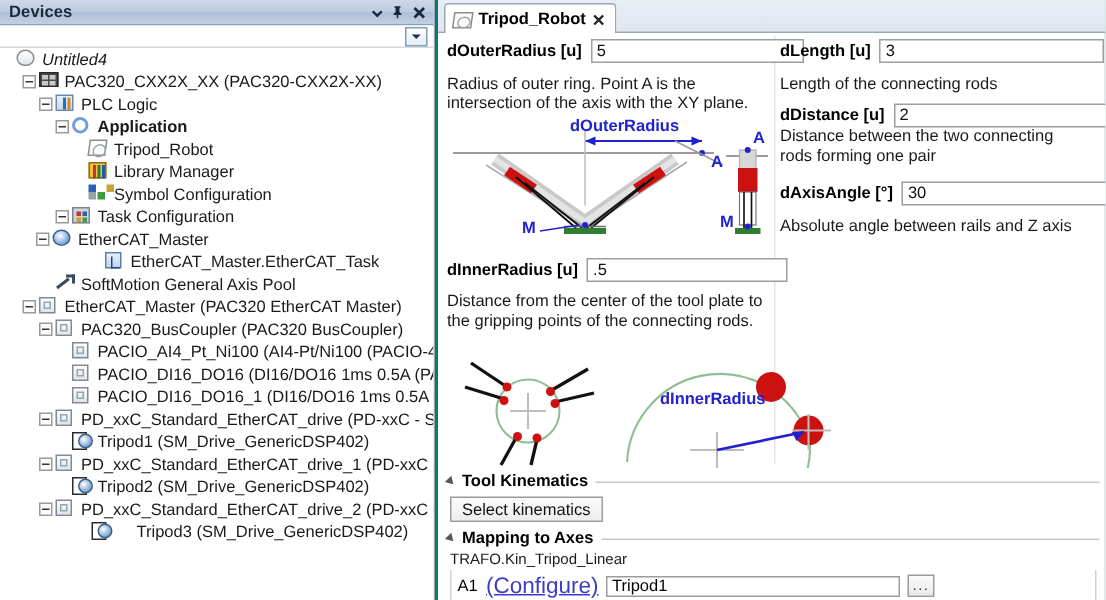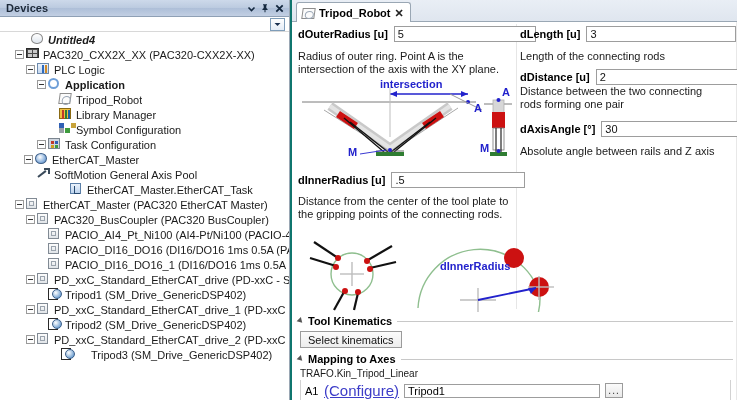--- a/index.html
+++ b/index.html
@@ -194,21 +194,21 @@
 
     <div id="tree-toolbar">
       <div id="tree-dropdown">
         <svg width="7" height="5" viewBox="0 0 7 5">
             <path d="M0.5 1 L3.5 4 L6.5 1" fill="#1b3050"></path>
           </svg>
       </div>
     </div>
 
     <div id="tree-scroll">
-        <div class="tnode italic" style="padding-left: 20px; font-weight: bold;">
+        <div class="tnode italic" style="padding-left: 0;">
           <span class="nospace"></span>
           <span class="ico">
             <span class="ic-proj" style="display: block;"></span>
           </span>
           <span class="lbl">Untitled4</span>
         </div>
         <div class="tnode" style="padding-left: 15px;">
           <span class="expander"></span>
           <span class="ico">
             <span class="ic-plcdev" style="display: block;"></span>
@@ -257,33 +257,33 @@
           </span>
           <span class="lbl">Task Configuration</span>
         </div>
         <div class="tnode" style="padding-left: 24px;">
           <span class="expander"></span>
           <span class="ico">
             <span class="ic-ecm" style="display: block;"></span>
           </span>
           <span class="lbl">EtherCAT_Master</span>
         </div>
+        <div class="tnode" style="padding-left: 59px;">
+          <span class="nospace"></span>
+          <span class="ico">
+            <span class="ic-ectask" style="display: block;"></span>
+          </span>
+          <span class="lbl">EtherCAT_Master.EtherCAT_Task</span>
+        </div>
         <div class="tnode" style="padding-left: 26px;">
           <span class="nospace"></span>
           <span class="ico">
             <span class="ic-axis" style="display: block;"></span>
           </span>
           <span class="lbl">SoftMotion General Axis Pool</span>
-        </div>
-        <div class="tnode" style="padding-left: 59px;">
-          <span class="nospace"></span>
-          <span class="ico">
-            <span class="ic-ectask" style="display: block;"></span>
-          </span>
-          <span class="lbl">EtherCAT_Master.EtherCAT_Task</span>
         </div>
         <div class="tnode" style="padding-left: 15px;">
           <span class="expander"></span>
           <span class="ico">
             <span class="ic-dev" style="display: block;"></span>
           </span>
           <span class="lbl">EtherCAT_Master (PAC320 EtherCAT Master)</span>
         </div>
         <div class="tnode" style="padding-left: 26px;">
           <span class="expander"></span>
@@ -417,21 +417,21 @@
             <line x1="186" y1="22" x2="214" y2="22" stroke="#7a7a7a" stroke-width="1"></line>
             <rect x="195" y="18" width="11" height="20" fill="#d7d7d7" stroke="#b0b0b0" stroke-width="0.8"></rect>
             <rect x="194" y="30" width="13" height="16" fill="#cc1111"></rect>
             <rect x="195" y="46" width="11" height="22" fill="#ffffff" stroke="#777" stroke-width="0.8"></rect>
             <line x1="198" y1="46" x2="198" y2="70" stroke="#111" stroke-width="1.1"></line>
             <line x1="203" y1="46" x2="203" y2="70" stroke="#111" stroke-width="1.1"></line>
             <rect x="192" y="70" width="17" height="4" fill="#2f7d32"></rect>
             <circle cx="200.5" cy="18" r="2" fill="#2222cc"></circle>
             <circle cx="200.5" cy="69" r="2" fill="#2222cc"></circle>
           </svg>
-          <div style="position:absolute;left:82px;top:-4px;color:#2222cc;font-weight:bold;font-size:11px;">intersection</div>
+          <div style="position:absolute;left:82px;top:-4px;color:#2222cc;font-weight:bold;font-size:11px;">dOuterRadius</div>
           <div style="position:absolute;left:176px;top:20px;color:#2222cc;font-weight:bold;font-size:11px;">A</div>
           <div style="position:absolute;left:50px;top:64px;color:#2222cc;font-weight:bold;font-size:11px;">M</div>
           <div style="position:absolute;left:204px;top:4px;color:#2222cc;font-weight:bold;font-size:11px;">A</div>
           <div style="position:absolute;left:182px;top:60px;color:#2222cc;font-weight:bold;font-size:11px;">M</div>
         </div>
 
         <div class="fieldrow" style="margin-top:4px;">
           <span class="flabel">dInnerRadius [u]</span>
           <input class="finput" style="width: 134px;" value=".5">
         </div>

